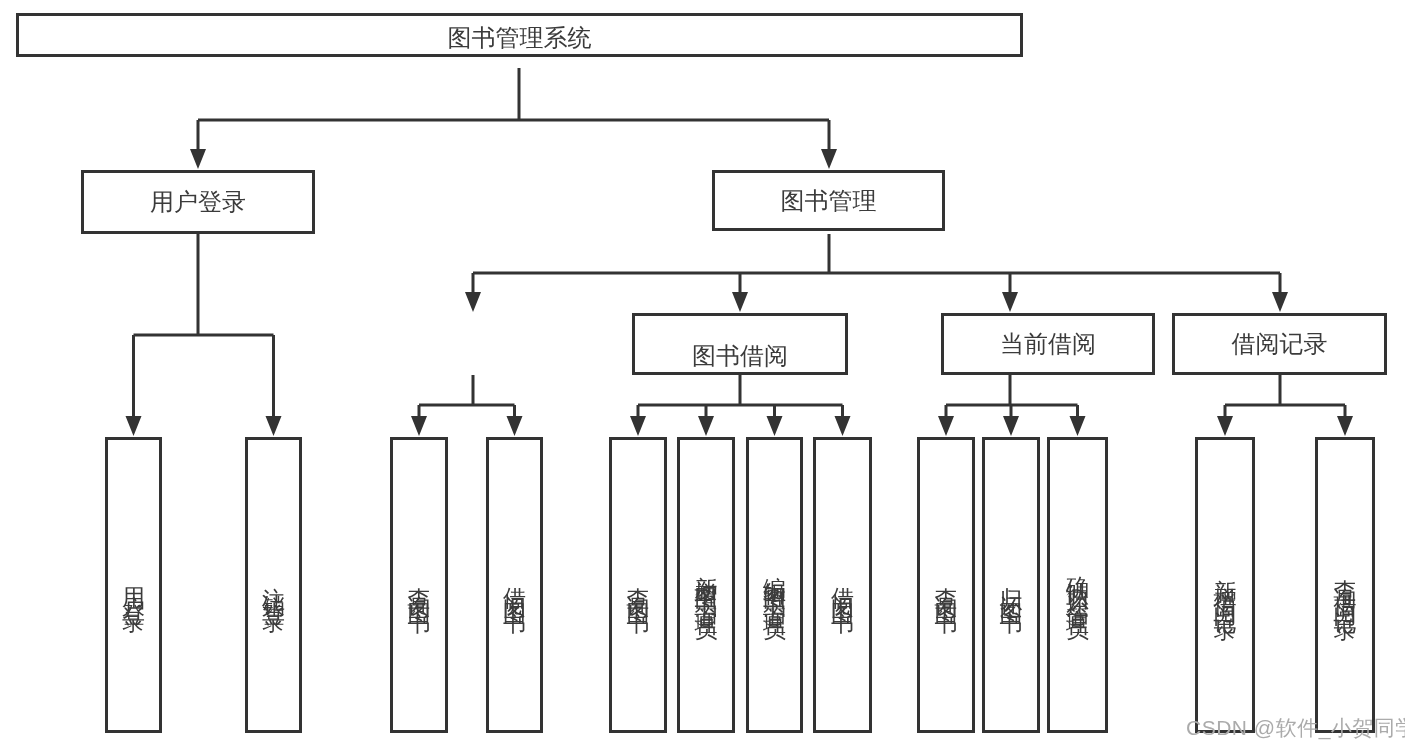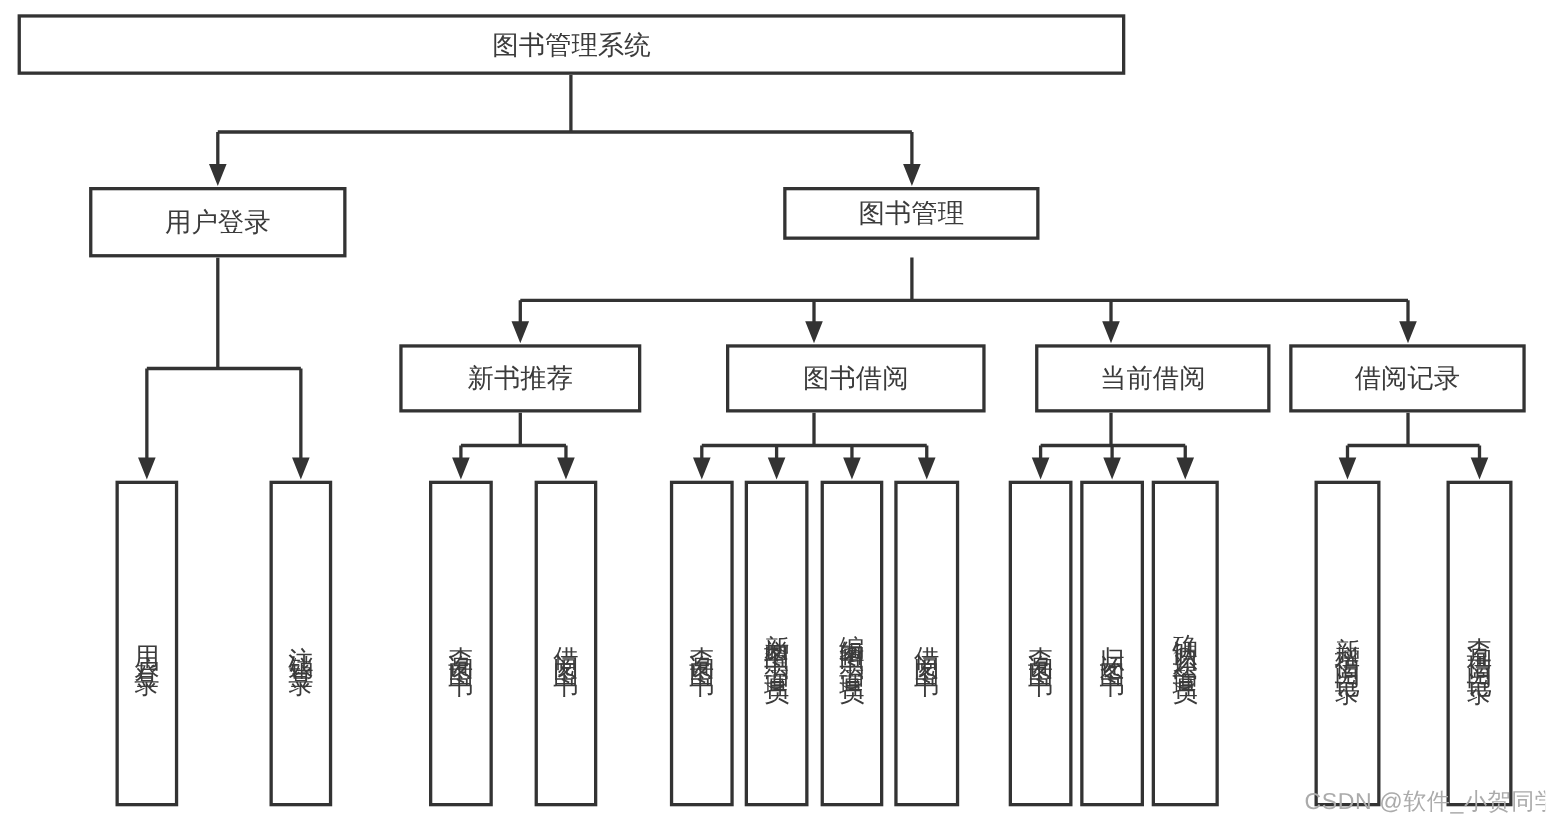--- a/index.html
+++ b/index.html
@@ -85,35 +85,32 @@
                M133.5 436 l-8 -20 h16 Z  M273.5 436 l-8 -20 h16 Z
                M419 436 l-8 -20 h16 Z    M514.5 436 l-8 -20 h16 Z
                M638 436 l-8 -20 h16 Z    M706 436 l-8 -20 h16 Z
                M774.5 436 l-8 -20 h16 Z  M842.5 436 l-8 -20 h16 Z
                M946 436 l-8 -20 h16 Z    M1011 436 l-8 -20 h16 Z
                M1077.5 436 l-8 -20 h16 Z M1225 436 l-8 -20 h16 Z
                M1345 436 l-8 -20 h16 Z"></path>
     </g>
   </svg>
 
-  <div class="box" style="left:16px;top:13px;width:1007px;height:55px;">
+  <div class="box" style="left:16px;top:13px;width:1007px;height:44px;align-items:flex-end;">
     <span>图书管理系统</span>
   </div>
 
   <div class="box" style="left:81px;top:170px;width:234px;height:64px;">
     <span>用户登录</span>
   </div>
-  <div class="box" style="left:712px;top:170px;width:233px;height:48px;">
+  <div class="box" style="left:712px;top:170px;width:233px;height:61px;">
     <span>图书管理</span>
   </div>
 
-  <div class="box" style="left:363px;top:313px;width:220px;height:62px;">
-    <span>新书推荐</span>
-  </div>
-  <div class="box" style="left:660px;top:313px;width:236px;height:62px;">
+  <div class="box" style="left:632px;top:313px;width:216px;height:62px;align-items:flex-end;">
     <span>图书借阅</span>
   </div>
   <div class="box" style="left:941px;top:313px;width:214px;height:62px;">
     <span>当前借阅</span>
   </div>
   <div class="box" style="left:1172px;top:313px;width:215px;height:62px;">
     <span>借阅记录</span>
   </div>
 
   <div class="box vbox" style="left:105px;top:437px;width:57px;height:296px;">

